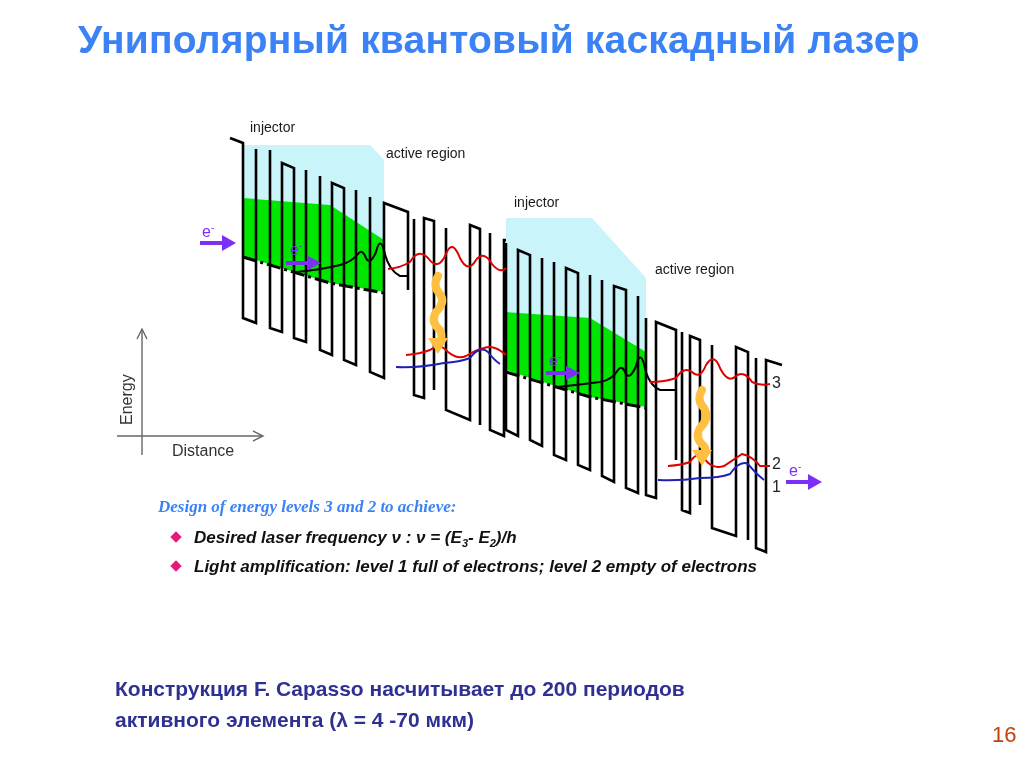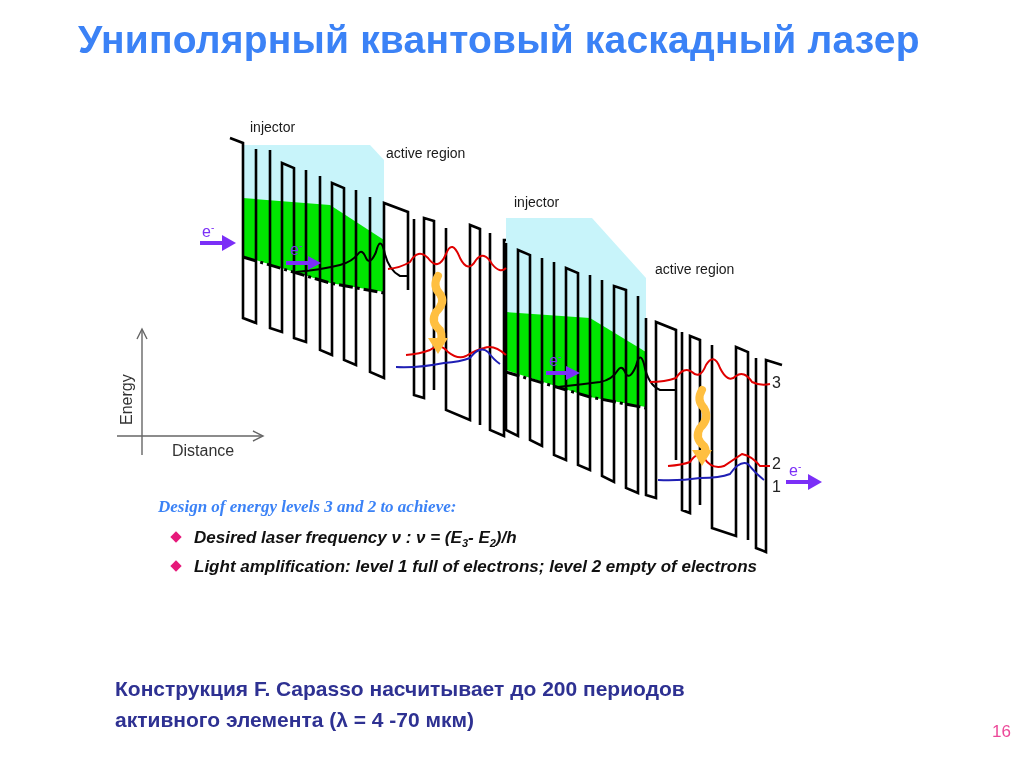--- a/index.html
+++ b/index.html
@@ -9,21 +9,21 @@
   .lbl { position:absolute; font-size:14px; color:#1a1a1a; white-space:nowrap; }
   .lbl-sm { position:absolute; font-size:16px; color:#333; white-space:nowrap; }
   .e-lbl { position:absolute; font-size:16px; color:#7b2ff7; white-space:nowrap; }
   .e-lbl sup { font-size:10px; }
   .lvl { position:absolute; font-size:16px; color:#222; }
   .design { position:absolute; left:158px; top:497px; font-size:17px; font-weight:bold; font-style:italic; color:#3b82f6; white-space:nowrap;font-family:Liberation Serif, serif; }
   .bullet { position:absolute; left:172px; font-size:17px; font-weight:bold; font-style:italic; color:#111; white-space:nowrap; }
   .bullet .dia { display:inline-block; width:8px; height:8px; background:#e6197a; transform:rotate(45deg); margin-right:14px; position:relative; top:-2px; }
   .bullet sub { font-size:11px; }
   .footer { position:absolute; left:115px; top:673px; font-size:21px; font-weight:bold; color:#2e3192; line-height:31px; white-space:nowrap; }
-  .pagenum { position:absolute; left:992px; top:722px; font-size:17px; color:#ec4899; }
+  .pagenum { position:absolute; left:992px; top:722px; font-size:22px; color:#c2410c; }
 </style>
 </head>
 <body>
 
 <div class="title">Униполярный квантовый каскадный лазер</div>
 
 <svg class="diagram" viewBox="0 0 1024 768" xmlns="http://www.w3.org/2000/svg">
 
   <polygon points="243,145 370,145 384,160 384,245 243,245" fill="#c8f4fa"></polygon>
 

